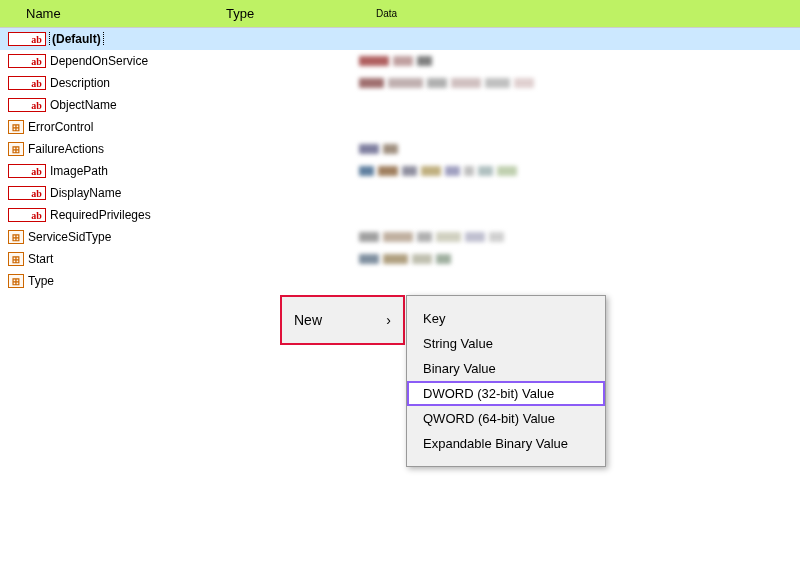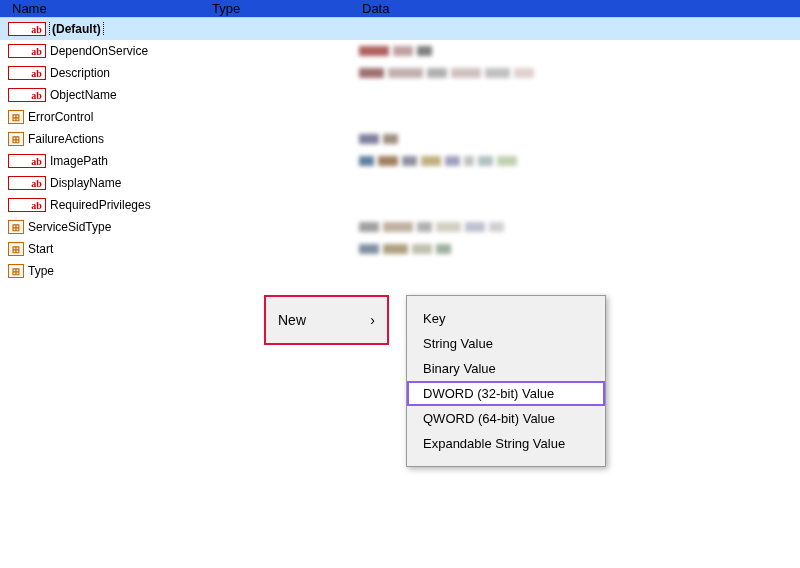--- a/index.html
+++ b/index.html
@@ -17,28 +17,28 @@
       width: 800px;
       height: 568px;
       background: #ffffff;
       position: relative;
     }
 
     .table-header {
       display: flex;
       align-items: center;
       border-bottom: 1px solid #ccc;
-      padding: 4px 12px;
-      background: #1d4ed8;
-      height: 18px;
+      padding: 4px 26px;
+      background: #bef264;
+      height: 28px;
     }
 
     .col-name { width: 200px; font-size: 13px; color: #000; font-weight: normal; }
     .col-type { width: 150px; font-size: 13px; color: #000; font-weight: normal; }
-    .col-data { flex: 1; font-size: 13px; color: #000; font-weight: normal; }
+    .col-data { flex: 1; font-size: 10px; color: #000; font-weight: normal; }
 
     .table-body {
       width: 100%;
     }
 
     .table-row {
       display: flex;
       align-items: center;
       height: 22px;
       padding: 0 8px;
@@ -112,21 +112,21 @@
       height: 10px;
       border-radius: 1px;
       margin: 0 1px;
       filter: blur(2px);
     }
 
     
     .new-button {
       position: absolute;
       top: 295px;
-      left: 264px;
+      left: 280px;
       width: 125px;
       height: 50px;
       background: #f0f0f0;
       border: 2px solid #e0103a;
       display: flex;
       align-items: center;
       justify-content: space-between;
       padding: 0 12px;
       cursor: pointer;
       z-index: 10;
@@ -322,16 +322,16 @@
     <span class="new-button-label">New</span>
     <span class="new-button-arrow">›</span>
   </div>
 
   <div class="submenu" id="submenu">
   <div class="submenu-item">Key</div>
       <div class="submenu-item">String Value</div>
       <div class="submenu-item">Binary Value</div>
       <div class="submenu-item highlighted">DWORD (32-bit) Value</div>
       <div class="submenu-item">QWORD (64-bit) Value</div>
-      <div class="submenu-item">Expandable String Value</div>
+      <div class="submenu-item">Expandable Binary Value</div>
     </div>
 
 </div>
 
 </body></html>

